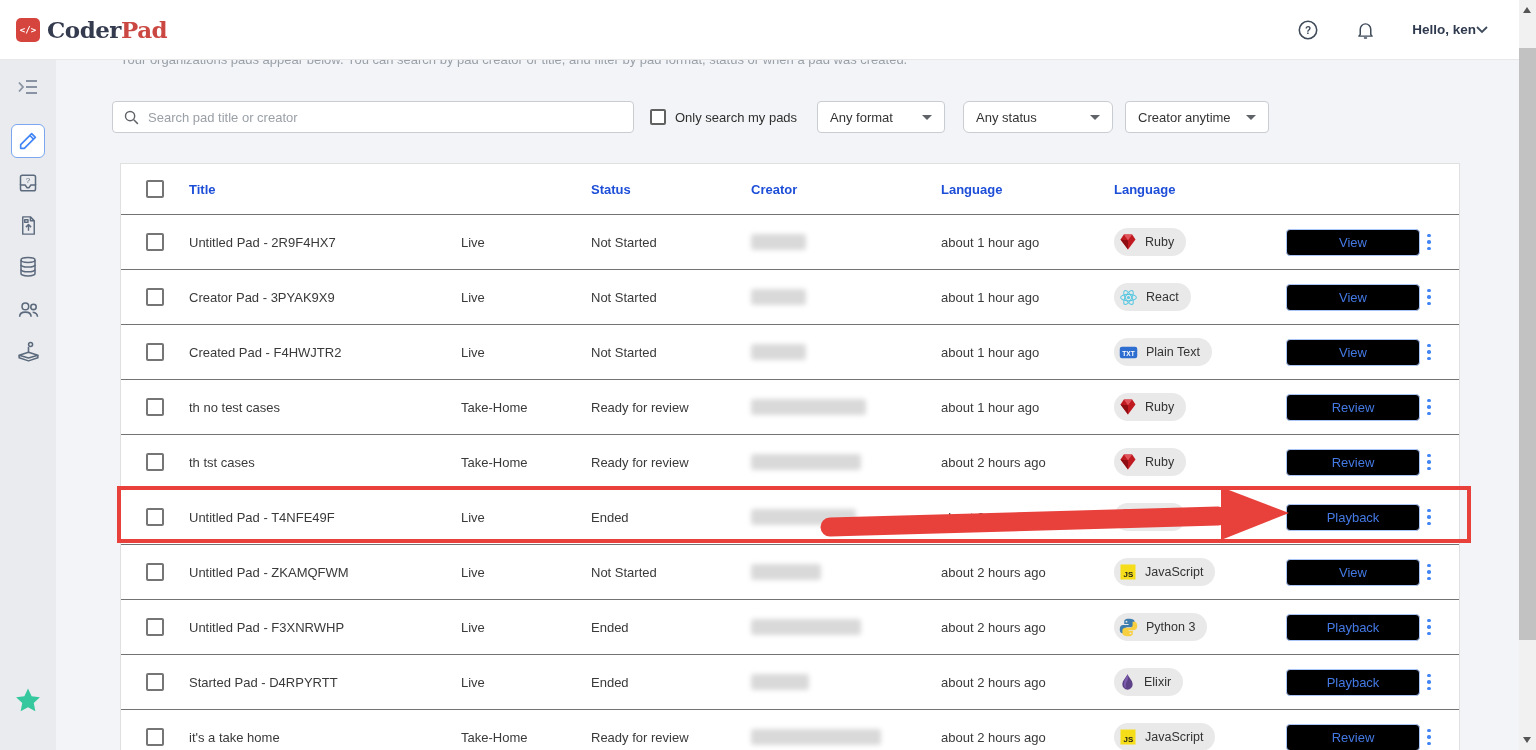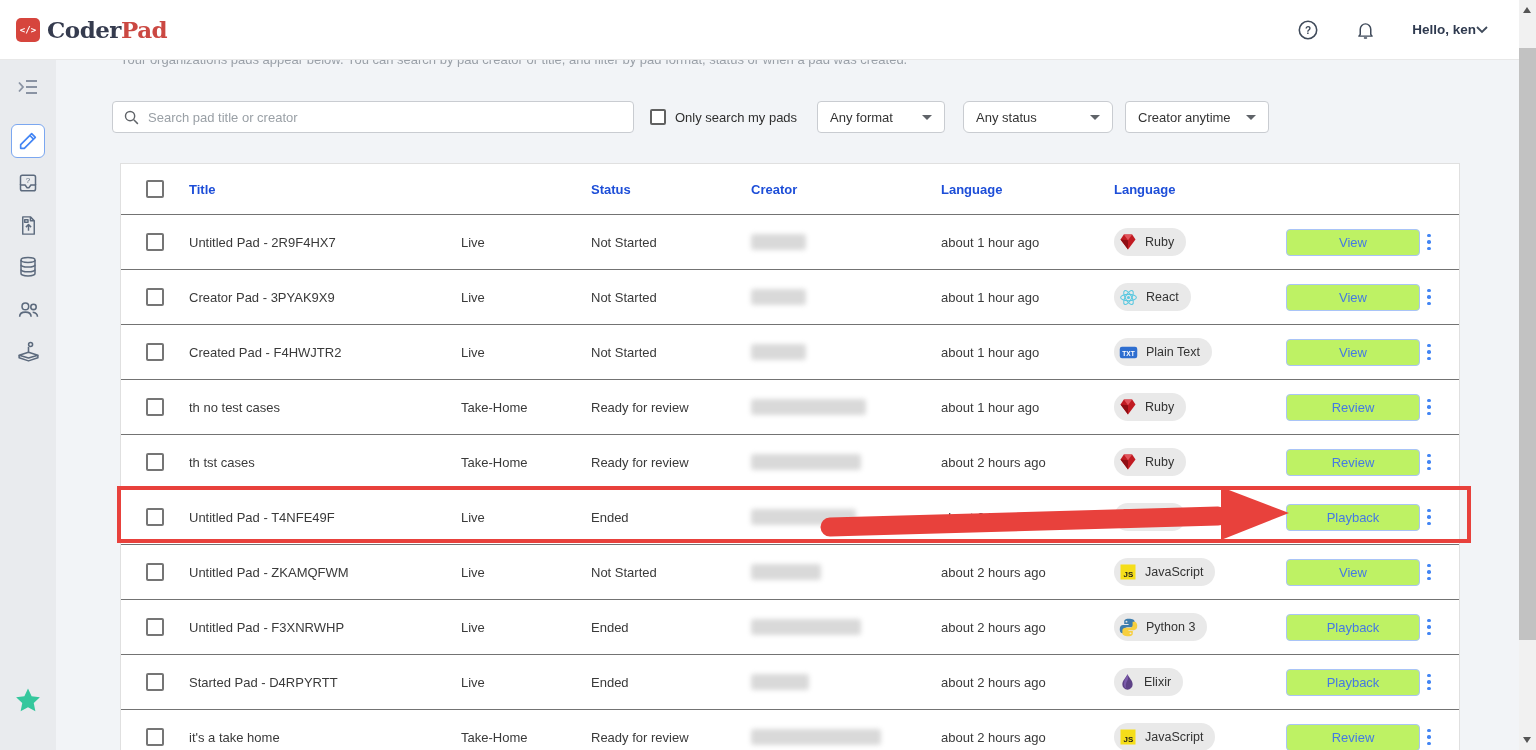--- a/index.html
+++ b/index.html
@@ -57,21 +57,21 @@
           align-items:center; height:55px; border-top:1px solid #737373; position:relative; }
   .trow.head { height:50px; border-top:none; }
   .trow.head .hcell { font-size:13px; font-weight:bold; color:#1d4ed8; }
   .cell { font-size:13px; color:#3a3a3a; }
   .cb-cell { display:flex; justify-content:center; }
   .rowcb { width:18px; height:18px; border:2px solid #757575; border-radius:2px; background:#fff; cursor:pointer; }
   .blurblock { height:16px; border-radius:3px; background:#d9d9d9; filter:blur(2.5px); }
   .badge { display:inline-flex; align-items:center; gap:7px; background:#e9e9e9; border-radius:15px;
            height:28px; padding:0 12px 0 4px; }
   .badge-label { font-size:12.5px; color:#333; }
-  .act-btn { width:134px; height:27px; background:#bef264; border:1px solid #a9c4f7; border-radius:4px;
+  .act-btn { width:134px; height:27px; background:#000000; border:1px solid #a9c4f7; border-radius:4px;
              color:#4479e4; font-size:13px; font-family:inherit; cursor:pointer; }
   .kebab { width:18px; height:22px; display:flex; flex-direction:column; align-items:center;
            justify-content:center; gap:3px; cursor:pointer; }
   .kebab span { width:3.5px; height:3.5px; border-radius:50%; background:#4285f4; }
 
   
   .hl-ring { position:absolute; left:117px; top:486px; width:1354px; height:57px;
              border:4px solid #e8413c; z-index:8; pointer-events:none; }
   .hl-arrow { position:absolute; left:818px; top:478px; z-index:9; pointer-events:none; }
 

